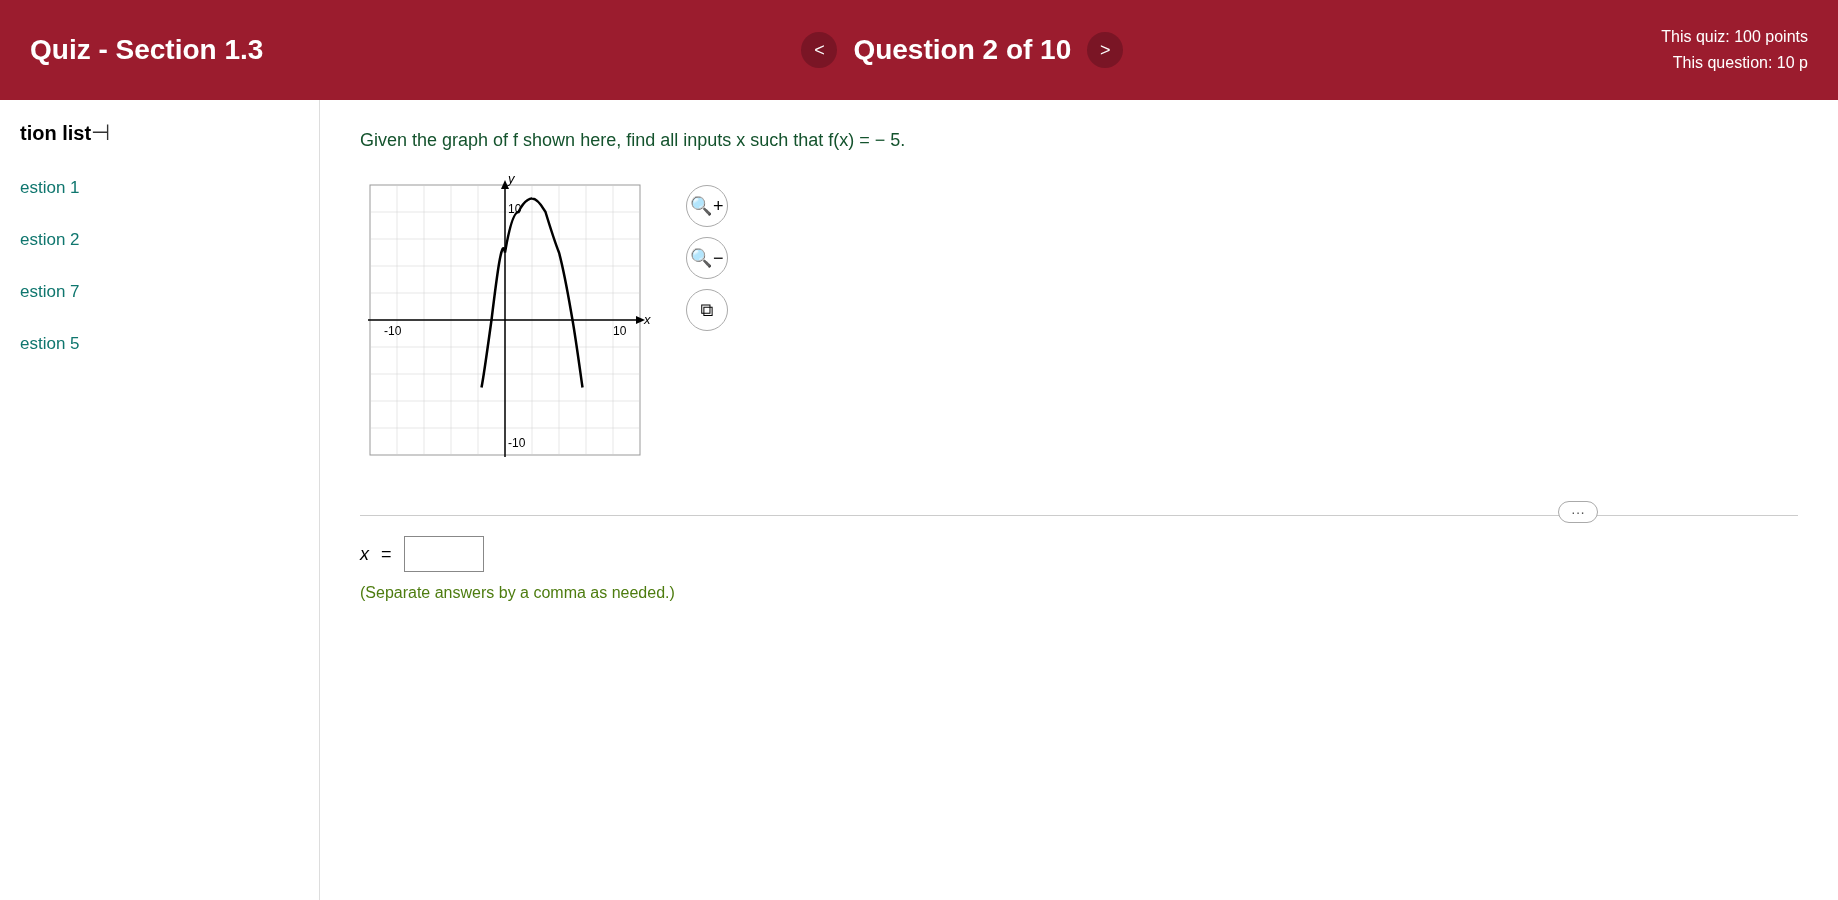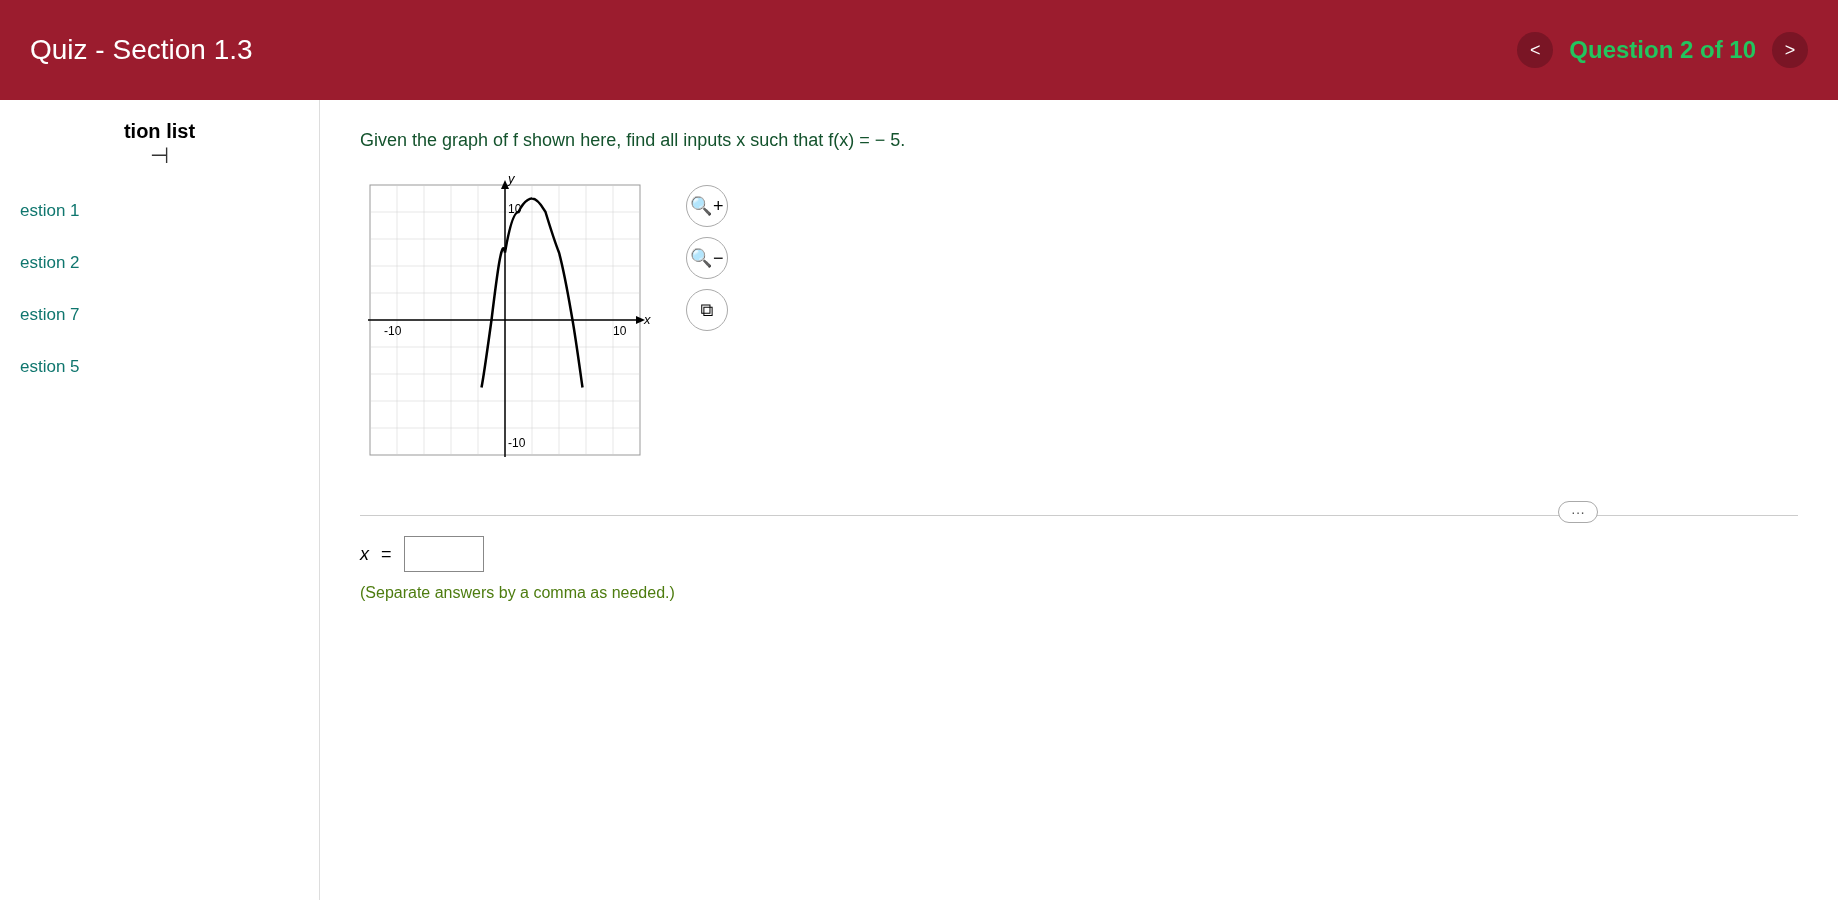--- a/index.html
+++ b/index.html
@@ -10,42 +10,42 @@
       background: #9b1c2e;
       height: 100px;
       display: flex;
       align-items: center;
       justify-content: space-between;
       padding: 0 30px;
       color: white;
     }
     #header-title {
       font-size: 28px;
-      font-weight: normal;
+      font-weight: bold;
     }
     #header-nav {
       display: flex;
       align-items: center;
       gap: 16px;
     }
     #nav-prev, #nav-next {
       background: #7a1525;
       border: none;
       color: white;
       border-radius: 50%;
       width: 36px;
       height: 36px;
       font-size: 18px;
       cursor: pointer;
       display: flex; align-items: center; justify-content: center;
     }
     #question-counter {
-      font-size: 24px;
+      font-size: 28px;
       font-weight: bold;
-      color: #22c55e;
+      color: #ffffff;
     }
     #header-points {
       text-align: right;
       font-size: 16px;
       line-height: 1.6;
     }
 
     
     #main {
       display: flex;
@@ -58,21 +58,20 @@
       background: #fff;
       border-right: 1px solid #ddd;
       padding: 20px 0;
       flex-shrink: 0;
     }
     #sidebar-header {
       display: flex;
       align-items: center;
       justify-content: flex-start;
       padding: 0 20px 16px 20px;
-      flex-direction: column;
     }
     #sidebar-title {
       font-size: 20px;
       font-weight: bold;
     }
     #sidebar-collapse {
       font-size: 22px;
       cursor: pointer;
       color: #333;
     }
@@ -184,20 +183,24 @@
   </style>
 </head>
 <body>
 
 <div id="header">
   <div id="header-title">Quiz - Section 1.3</div>
   <div id="header-nav">
     <button id="nav-prev">&lt;</button>
     <span id="question-counter">Question 2 of 10</span>
     <button id="nav-next">&gt;</button>
+  </div>
+  <div id="header-points">
+    <div>This quiz: 100 points</div>
+    <div>This question: 10 p</div>
   </div>
 </div>
 
 <div id="main">
 
   <div id="sidebar">
     <div id="sidebar-header">
       <span id="sidebar-title">tion list</span>
       <span id="sidebar-collapse">⊣</span>
     </div>

